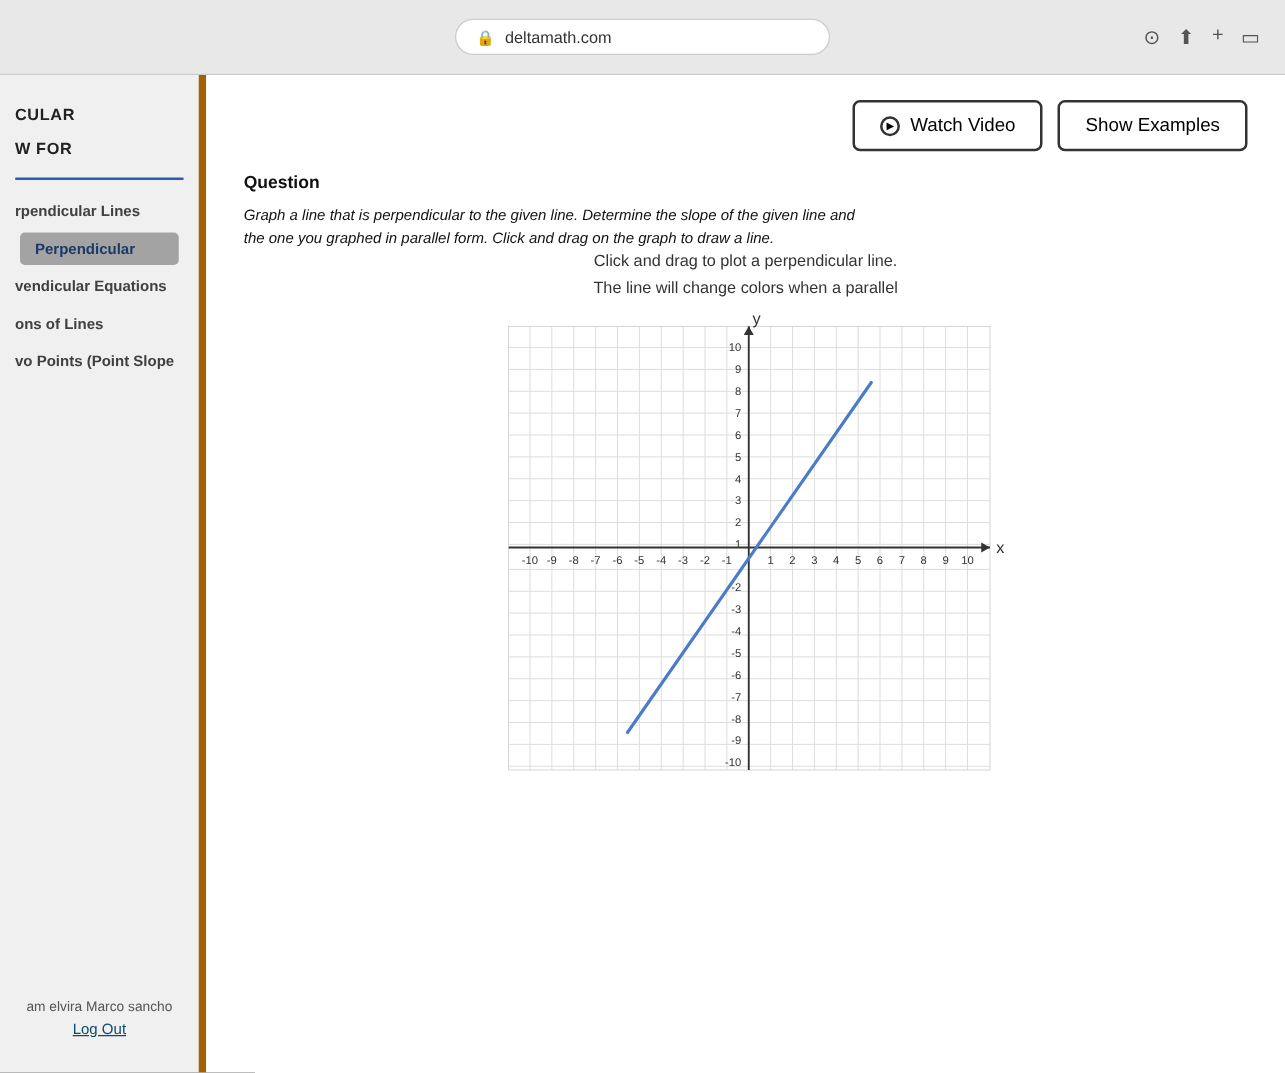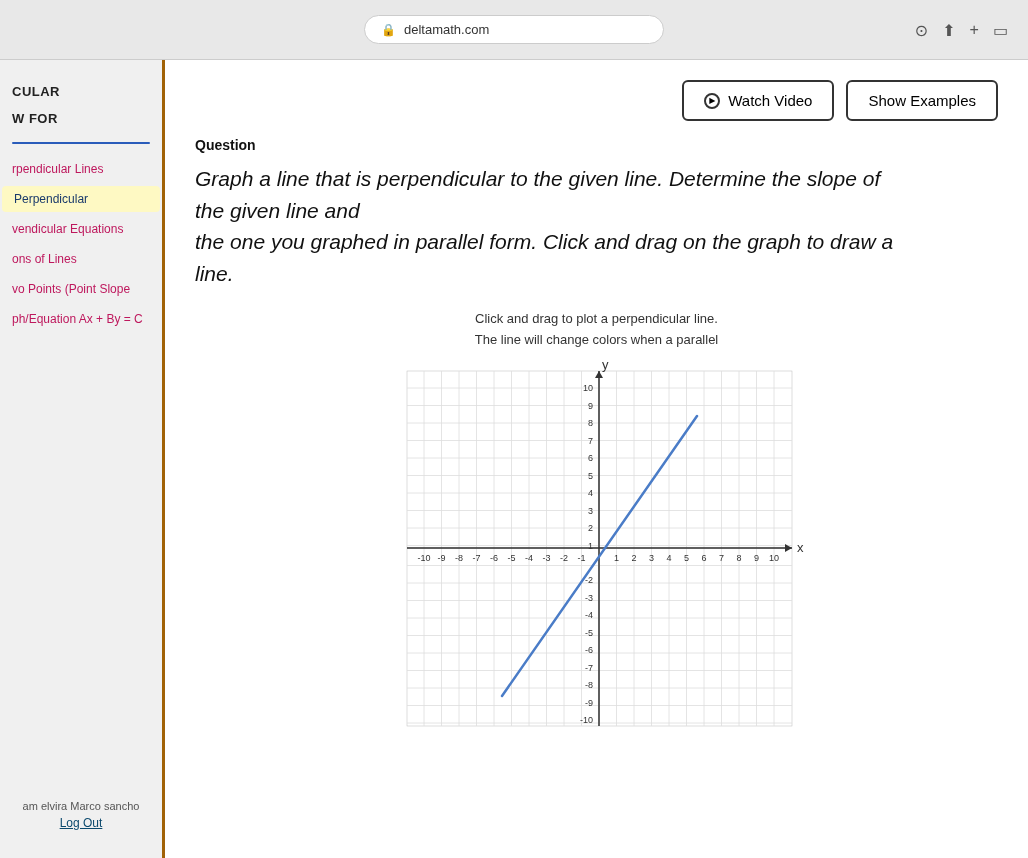--- a/index.html
+++ b/index.html
@@ -52,47 +52,48 @@
       display: flex;
       width: 100%;
       height: calc(858px - 60px);
       background: #f5f5f5;
     }
 
     
     .sidebar {
       width: 165px;
       background: #f0f0f0;
-      border-right: 3px solid #a16207;
+      border-right: 6px solid #a16207;
       padding: 20px 0;
       flex-shrink: 0;
       display: flex;
       flex-direction: column;
       gap: 4px;
       overflow: hidden;
     }
     .sidebar-section-title {
       font-size: 13px;
       font-weight: 700;
       color: #222;
       padding: 4px 12px;
       letter-spacing: 0.5px;
     }
     .sidebar-item {
       font-size: 12px;
-      color: #be185d;
+      color: #404040;
       padding: 6px 12px;
       cursor: pointer;
+      font-weight: bold;
     }
     .sidebar-item.active {
-      background: #fef9c3;
-      font-weight: 400;
+      background: #a3a3a3;
+      font-weight: 700;
       color: #1a3a6b;
       border-radius: 4px;
-      margin: 0 2px;
+      margin: 0 16px;
     }
     .sidebar-divider {
       height: 2px;
       background: #2a5cba;
       margin: 8px 12px 8px 12px;
       border-radius: 1px;
     }
     .sidebar-bottom {
       margin-top: auto;
       padding: 8px 12px;
@@ -146,26 +147,25 @@
     }
 
     
     .question-label {
       font-size: 14px;
       font-weight: 700;
       color: #111;
       margin-bottom: 10px;
     }
     .question-text {
-      font-size: 21px;
+      font-size: 12px;
       font-style: italic;
       color: #111;
       font-weight: 500;
       line-height: 1.5;
-      margin-bottom: 20px;
       max-width: 700px;
     }
 
     
     .graph-instruction {
       font-size: 13px;
       color: #333;
       line-height: 1.6;
       margin-bottom: 8px;
       text-align: center;
@@ -210,21 +210,20 @@
   <div class="sidebar">
     <div class="sidebar-section-title">CULAR</div>
     <div class="sidebar-section-title">W FOR</div>
     <div class="sidebar-divider"></div>
 
     <div class="sidebar-item">rpendicular Lines</div>
     <div class="sidebar-item active">Perpendicular</div>
     <div class="sidebar-item">vendicular Equations</div>
     <div class="sidebar-item">ons of Lines</div>
     <div class="sidebar-item">vo Points (Point Slope</div>
-    <div class="sidebar-item">ph/Equation Ax + By = C</div>
 
     <div class="sidebar-bottom">
       <div style="font-size:11px; margin-bottom:4px;">am elvira Marco sancho</div>
       <span class="logout-link">Log Out</span>
     </div>
   </div>
 
   <div class="content">
 
     <div class="top-buttons">

